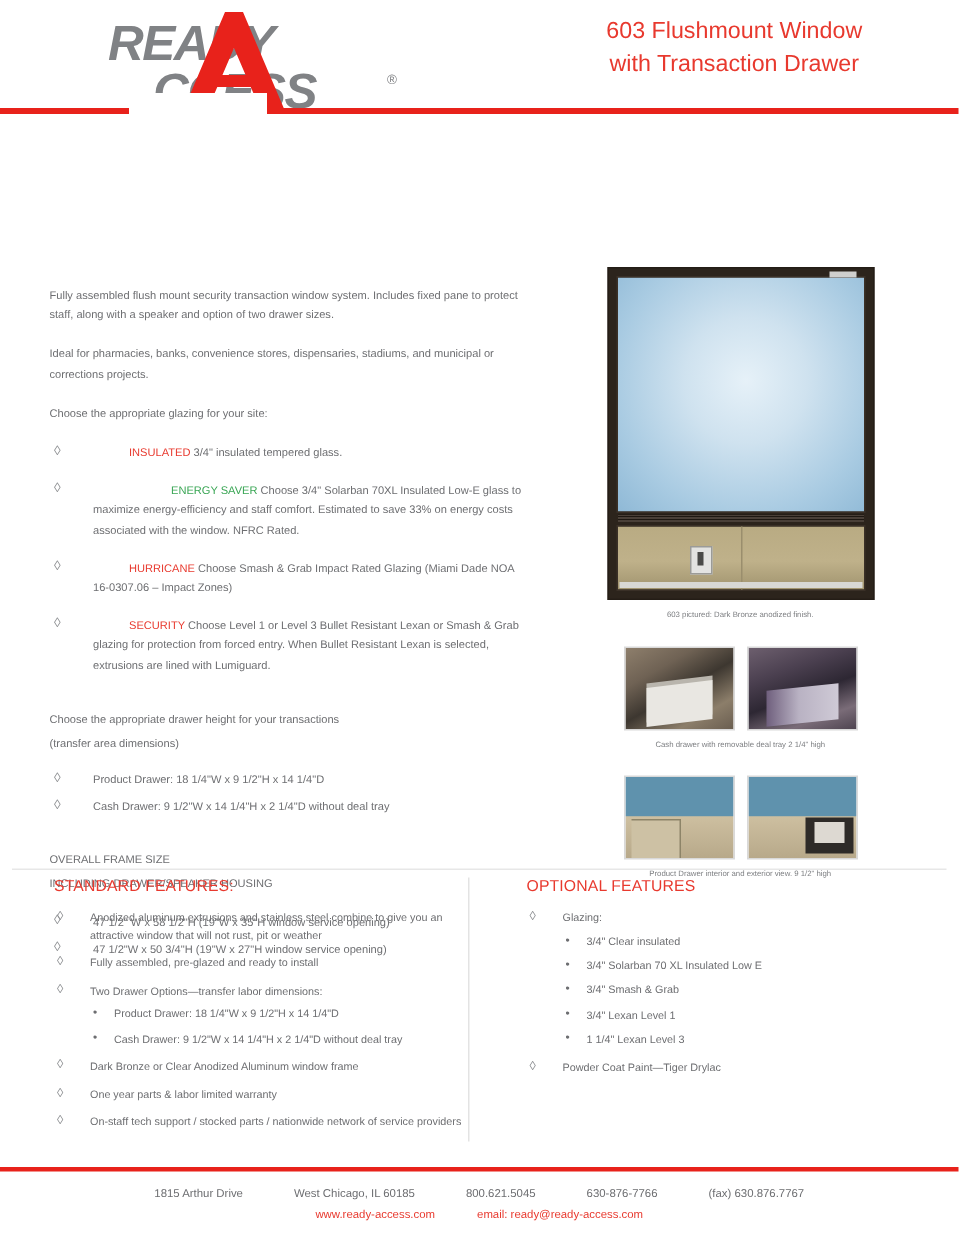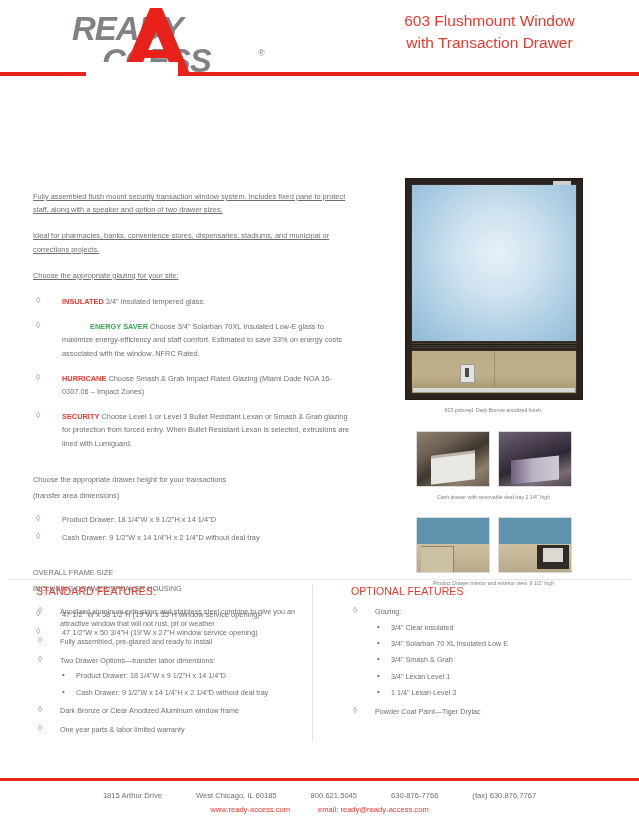--- a/index.html
+++ b/index.html
@@ -85,21 +85,20 @@
     left: 386px;
     top: 100px;
     width: 215px;
   }
 
   p.para {
     margin: 0 0 13px 0;
     font-size: 7.4px;
     line-height: 13.2px;
     color: #6d6e71;
-    text-decoration: underline;
   }
   .lede { margin-bottom: 17px; }
 
   
   ul.dlist {
     list-style: none;
     margin: 0;
     padding: 0;
   }
   ul.dlist > li {
@@ -114,21 +113,21 @@
     content: "\25CA";
     position: absolute;
     left: 3px;
     top: -1px;
     font-size: 9px;
     color: #8f9194;
     line-height: 13px;
   }
   ul.dlist.tight > li { margin-bottom: 5px; }
 
-  .kw { font-weight: 700; }
+  .kw { font-weight: 400; margin-left: 24px; }
   .kw-red { color: #e8392e; }
   .kw-green { color: #3aa655; padding-left: 28px; }
 
   .section-label {
     font-size: 7.4px;
     line-height: 13.2px;
     color: #6d6e71;
     margin: 0 0 3px 0;
   }
   .spacer-sm { height: 11px; }
@@ -499,20 +498,21 @@
       <li>Fully assembled, pre-glazed and ready to install</li>
       <li>
         <span>Two Drawer Options—transfer labor dimensions:</span>
         <ul class="sublist">
           <li>Product  Drawer: 18 1/4"W x 9 1/2"H x 14 1/4"D</li>
           <li>Cash Drawer:  9 1/2"W x 14 1/4"H x 2 1/4"D without deal tray</li>
         </ul>
       </li>
       <li>Dark Bronze or Clear Anodized Aluminum window frame</li>
       <li>One year parts &amp; labor limited warranty</li>
+      <li>On-staff tech support / stocked parts / nationwide network of service providers</li>
     </ul>
   </div>
 
   <div class="feat-col right">
     <h2 class="feat-title">OPTIONAL FEATURES</h2>
     <ul class="flist">
       <li>
         <span>Glazing:</span>
         <ul class="sublist">
           <li>3/4" Clear insulated</li>

